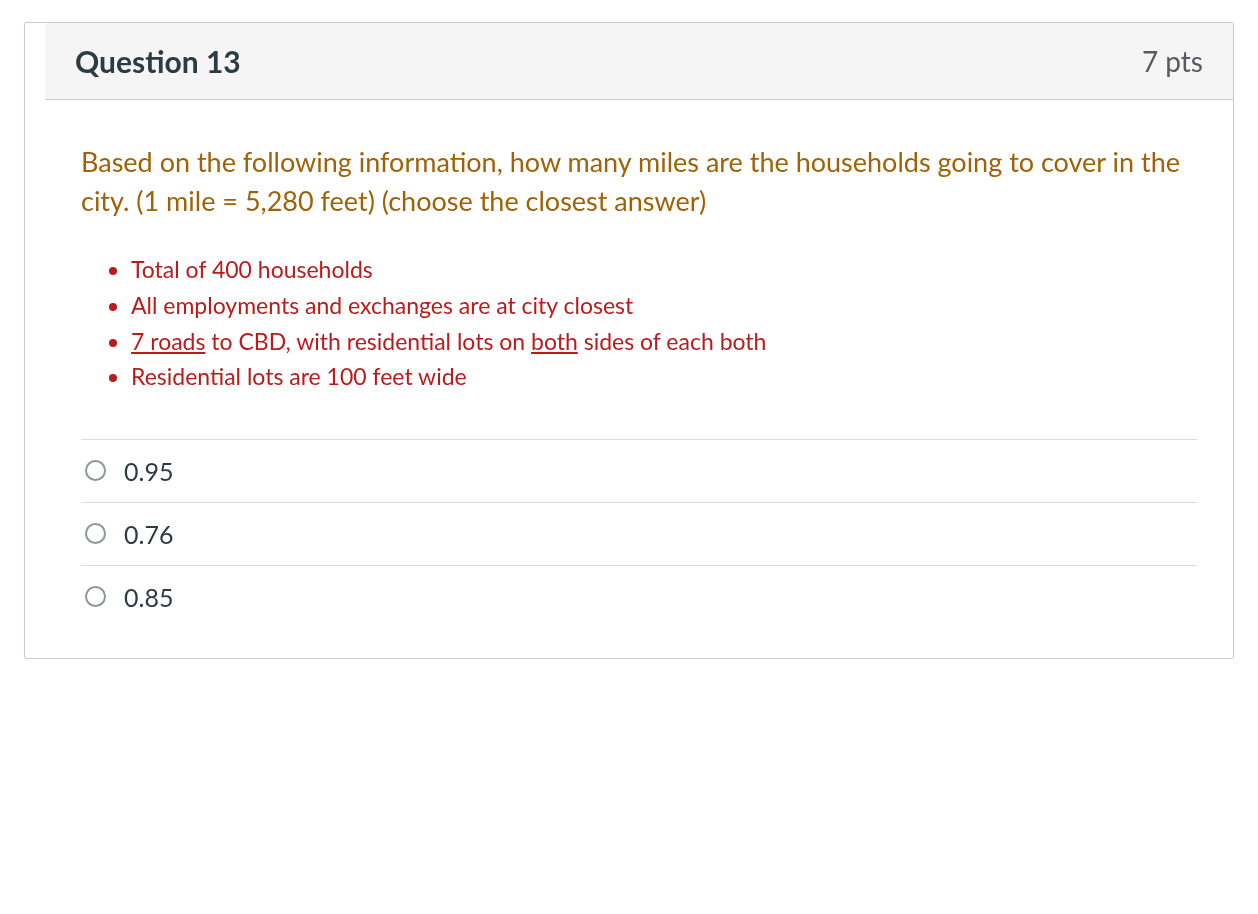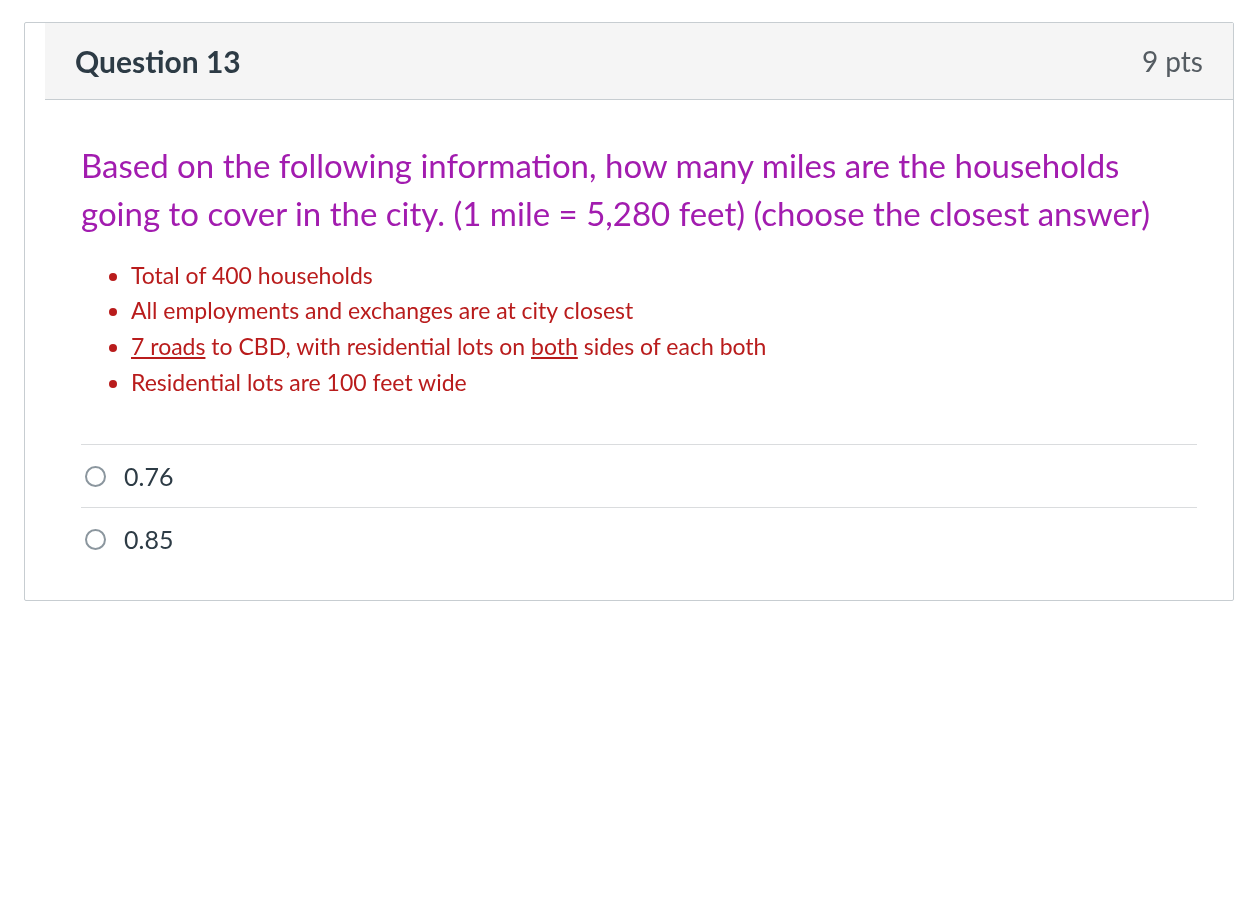--- a/index.html
+++ b/index.html
@@ -36,24 +36,24 @@
   }
   .question-points {
     font-size: 28px;
     color: #555c62;
     white-space: nowrap;
   }
   .question-body {
     padding: 42px 36px 30px 36px;
   }
   .prompt {
-    font-size: 33px;
+    font-size: 27px;
     line-height: 1.45;
-    color: #a21caf;
-    margin: 0 0 20px 0;
+    color: #a16207;
+    margin: 0 0 32px 0;
   }
   ul.info {
     margin: 0 0 44px 0;
     padding-left: 50px;
     list-style: disc;
   }
   ul.info li {
     font-size: 23px;
     line-height: 1.55;
     color: #b91c1c;
@@ -85,31 +85,35 @@
     color: #2d3b45;
   }
 </style>
 </head>
 <body>
 
 <div class="wrap">
   <div class="question-card">
     <div class="question-header">
       <h2 class="question-title">Question 13</h2>
-      <span class="question-points">9 pts</span>
+      <span class="question-points">7 pts</span>
     </div>
     <div class="question-body">
       <p class="prompt">Based on the following information, how many miles are the households going to cover in the city. (1 mile = 5,280 feet)  (choose the closest answer)</p>
       <ul class="info">
         <li><span>Total of 400 households</span></li>
         <li><span>All employments and exchanges are at city closest</span></li>
         <li><span></span><span class="u">7 roads</span><span> to CBD, with residential lots on </span><span class="u">both</span><span> sides of each both</span></li>
         <li><span>Residential lots are 100 feet wide</span></li>
       </ul>
       <ul class="answers">
+        <li class="answer">
+          <span class="radio"></span>
+          <span class="answer-label">0.95</span>
+        </li>
         <li class="answer">
           <span class="radio"></span>
           <span class="answer-label">0.76</span>
         </li>
         <li class="answer">
           <span class="radio"></span>
           <span class="answer-label">0.85</span>
         </li>
       </ul>
     </div>

